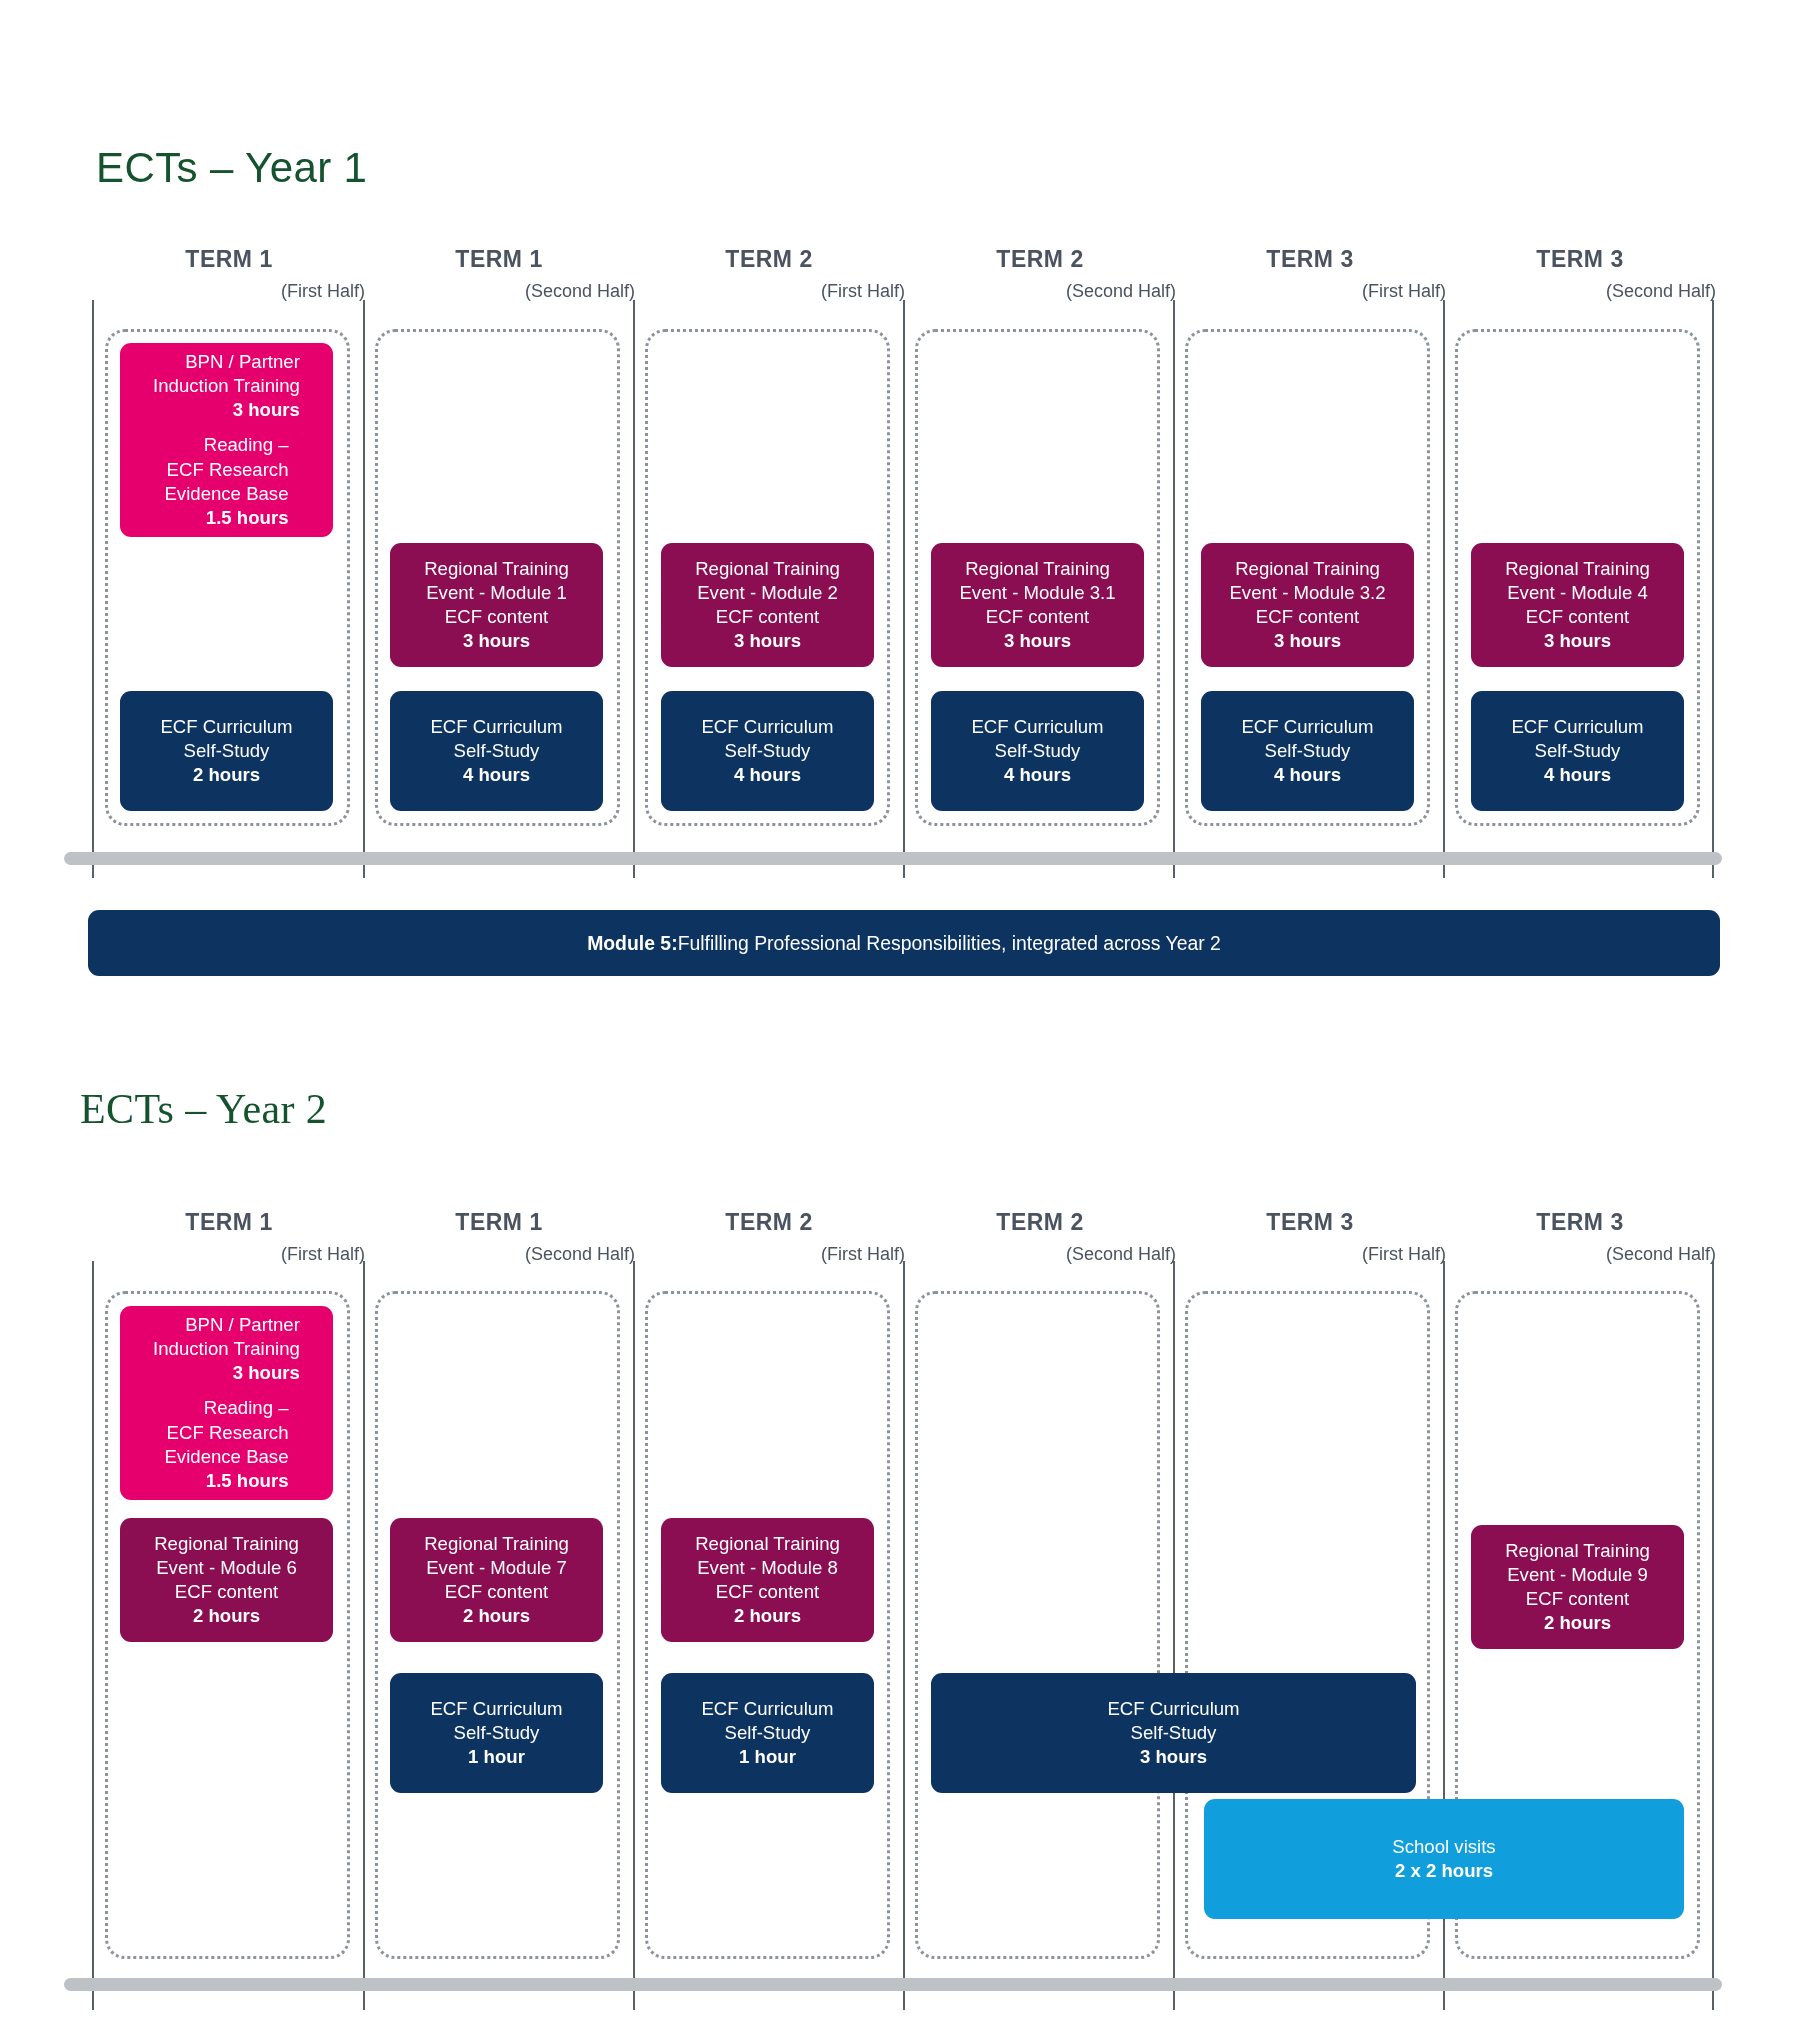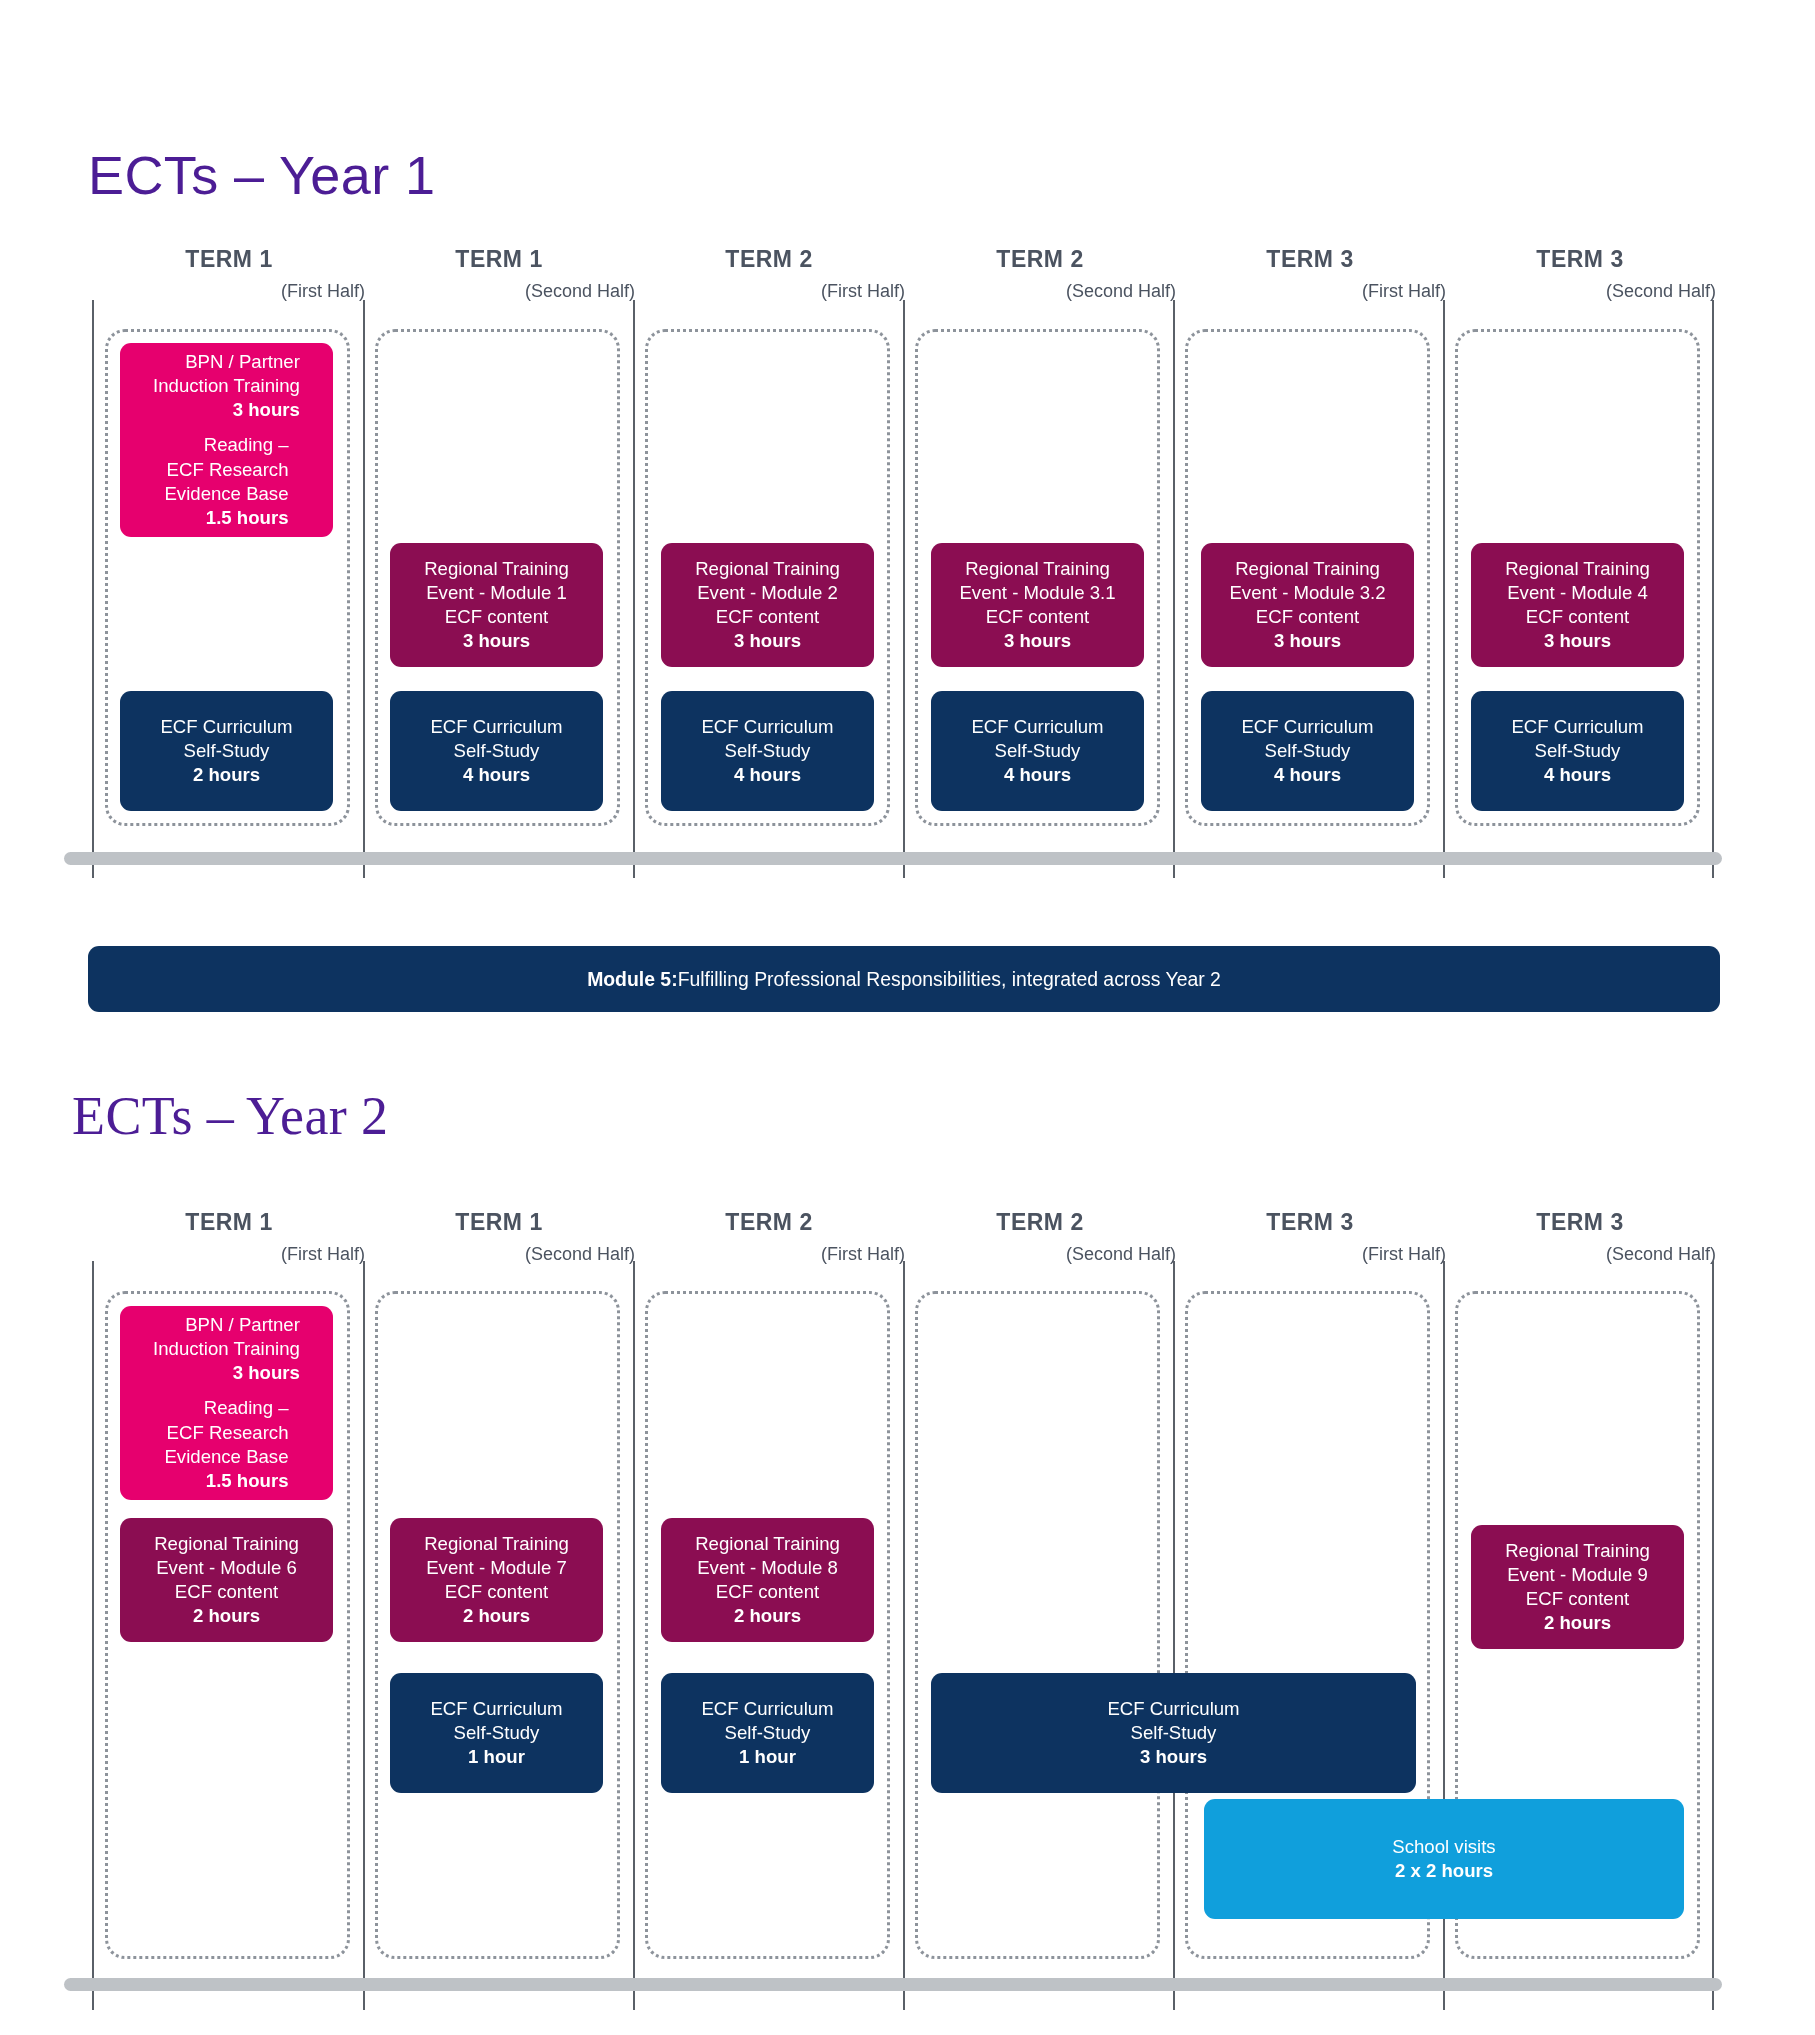--- a/index.html
+++ b/index.html
@@ -7,25 +7,26 @@
     width: 1816px;
     height: 2035px;
     background: #ffffff;
     font-family: "Liberation Sans", sans-serif;
   }
   .page { position: relative; width: 1816px; height: 2035px; }
 
   
   .section-title {
     position: absolute;
-    font-size: 54px;
+    font-size: 42px;
     font-weight: 400;
-    color: #4c1d95;
+    color: #14532d;
     letter-spacing: 0.4px;
     white-space: nowrap;
+    margin-left: 8px;
   }
 
   
   .col-head {
     position: absolute;
     text-align: center;
     color: #4b5360;
   }
   .col-head .term {
     font-size: 23px;
@@ -249,21 +250,21 @@
   </div>
 
   <div class="card c-navy" style="left:1471px; top:691px; width:213px; height:120px;">
     <span class="grp">
       <span class="ln">ECF Curriculum</span>
       <span class="ln">Self-Study</span>
       <span class="ln b">4 hours</span>
     </span>
   </div>
 
-  <div class="module-bar" style="left:88px; top:946px; width:1632px; height:66px;">
+  <div class="module-bar" style="left:88px; top:910px; width:1632px; height:66px;">
     <span class="bold">Module 5:</span>
       <span> Fulfilling Professional Responsibilities, integrated across Year 2</span>
   </div>
 
   <div class="section-title" style="left:72px; top:1085px;font-family:Liberation Serif, serif;">ECTs – Year 2</div>
 
   <div class="col-head" style="left:93px; top:1211px; width:272px;">
     <div class="term">TERM 1</div>
     <div class="half">(First Half)</div>
   </div>

